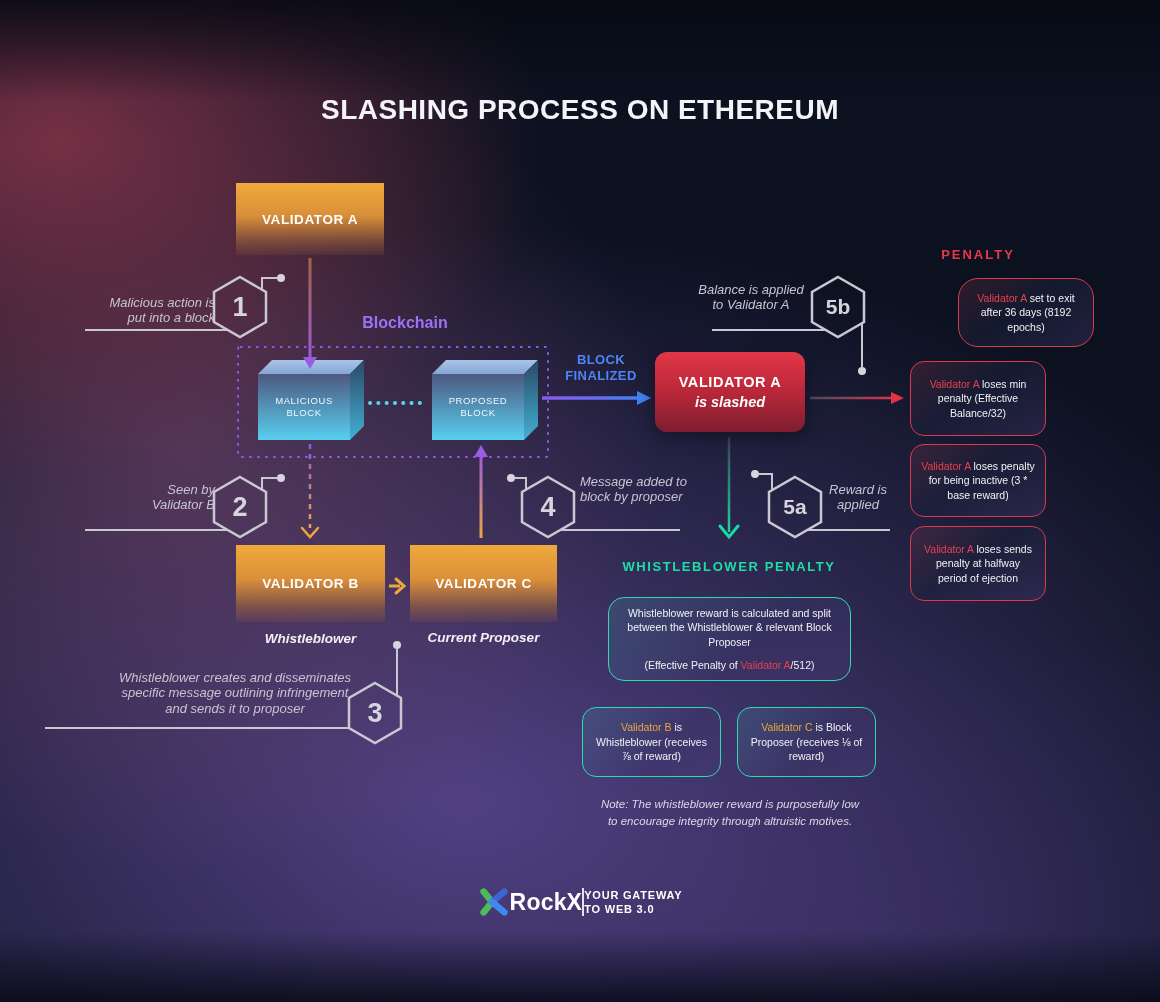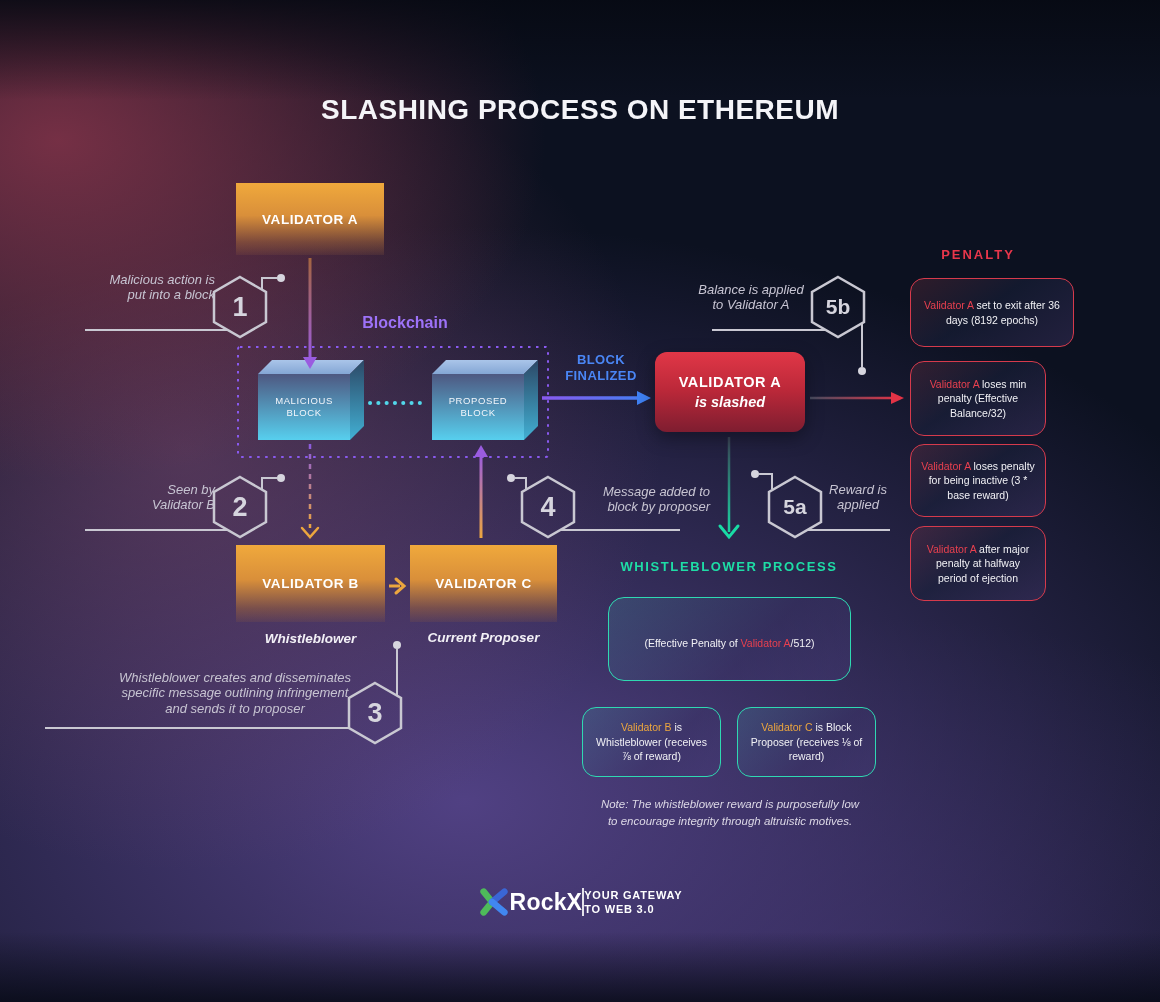--- a/index.html
+++ b/index.html
@@ -206,21 +206,21 @@
     </g>
   </svg>
 
   <div id="title" class="abs above">SLASHING PROCESS ON ETHEREUM</div>
 
   <div class="abs above gold-box" style="left:236px;top:183px;width:148px;height:72px;">
     <span>VALIDATOR A</span>
   </div>
 
   <div class="abs hexnum" style="left:214px;top:277px;width:52px;height:60px;font-size:27px;">1</div>
-  <div class="abs step-label pre" style="left:90px;top:272px;width:125px;text-align:right;">Malicious action is
+  <div class="abs step-label pre" style="left:90px;top:295px;width:125px;text-align:right;">Malicious action is
 put into a block</div>
 
   <div id="blockchain-label" class="abs above" style="left:340px;top:314px;width:130px;text-align:center;">Blockchain</div>
   <div class="abs above block-label pre" style="left:258px;top:374px;width:92px;height:66px;">MALICIOUS
 BLOCK</div>
   <div class="abs above block-label pre" style="left:432px;top:374px;width:92px;height:66px;">PROPOSED
 BLOCK</div>
 
   <div id="block-finalized" class="abs above pre" style="left:553px;top:352px;width:96px;">BLOCK
 FINALIZED</div>
@@ -228,61 +228,62 @@
   <div id="slashed-box" class="abs above" style="left:655px;top:352px;width:150px;height:80px;">
     <span class="l1">VALIDATOR A</span>
     <span class="l2">is slashed</span>
   </div>
 
   <div class="abs hexnum" style="left:812px;top:277px;width:52px;height:60px;font-size:21px;">5b</div>
   <div class="abs step-label pre" style="left:690px;top:282px;width:122px;text-align:center;">Balance is applied
 to Validator A</div>
 
   <div id="penalty-heading" class="abs above section-heading" style="left:910px;top:247px;width:136px;">PENALTY</div>
-  <div class="abs above penalty-box" style="left:910px;top:278px;width:164px;height:69px;">
+  <div class="abs above penalty-box" style="left:958px;top:278px;width:136px;height:69px;border-radius:20px;">
     <span><span class="hl-red">Validator A</span><span> set to exit after 36 days (8192 epochs)</span></span>
   </div>
   <div class="abs above penalty-box" style="left:910px;top:361px;width:136px;height:75px;">
     <span><span class="hl-red">Validator A</span><span> loses min penalty (Effective Balance/32)</span></span>
   </div>
   <div class="abs above penalty-box" style="left:910px;top:444px;width:136px;height:73px;">
     <span><span class="hl-red">Validator A</span><span> loses penalty for being inactive (3 * base reward)</span></span>
   </div>
   <div class="abs above penalty-box" style="left:910px;top:526px;width:136px;height:75px;">
-    <span><span class="hl-red">Validator A</span><span> after major penalty at halfway period of ejection</span></span>
+    <span><span class="hl-red">Validator A</span><span> loses sends penalty at halfway period of ejection</span></span>
   </div>
 
   <div class="abs hexnum" style="left:214px;top:477px;width:52px;height:60px;font-size:27px;">2</div>
   <div class="abs step-label pre" style="left:90px;top:482px;width:125px;text-align:right;">Seen by
 Validator B</div>
 
   <div class="abs hexnum" style="left:522px;top:477px;width:52px;height:60px;font-size:27px;">4</div>
-  <div class="abs step-label pre" style="left:580px;top:484px;width:130px;text-align:right;font-style:italic;">Message added to
+  <div class="abs step-label pre" style="left:580px;top:474px;width:130px;text-align:left;font-style:italic;">Message added to
 block by proposer</div>
 
   <div class="abs hexnum" style="left:769px;top:477px;width:52px;height:60px;font-size:21px;">5a</div>
   <div class="abs step-label pre" style="left:823px;top:482px;width:70px;text-align:center;">Reward is
 applied</div>
 
   <div class="abs above gold-box" style="left:236px;top:545px;width:149px;height:77px;">
     <span>VALIDATOR B</span>
   </div>
   <div class="abs above gold-box" style="left:410px;top:545px;width:147px;height:77px;">
     <span>VALIDATOR C</span>
   </div>
   <div class="abs above role-label" style="left:236px;top:631px;width:149px;">Whistleblower</div>
   <div class="abs above role-label" style="left:410px;top:630px;width:147px;">Current Proposer</div>
 
   <div class="abs hexnum" style="left:349px;top:683px;width:52px;height:60px;font-size:27px;">3</div>
   <div class="abs step-label pre" style="left:115px;top:670px;width:240px;text-align:center;">Whistleblower creates and disseminates
 specific message outlining infringement
 and sends it to proposer</div>
 
-  <div id="reward-heading" class="abs above section-heading" style="left:600px;top:559px;width:258px;">WHISTLEBLOWER PROCESS</div>
+  <div id="reward-heading" class="abs above section-heading" style="left:600px;top:559px;width:258px;">WHISTLEBLOWER PENALTY</div>
   <div class="abs above teal-box" style="left:608px;top:597px;width:243px;height:84px;border-radius:16px;">
+    <span>Whistleblower reward is calculated and split between the Whistleblower &amp; relevant Block Proposer</span>
     <span style="margin-top:8px;"><span>(Effective Penalty of </span><span class="hl-red">Validator A</span><span>/512)</span></span>
   </div>
   <div class="abs above teal-box" style="left:582px;top:707px;width:139px;height:70px;">
     <span><span class="hl-gold">Validator B</span><span> is Whistleblower (receives ⅞ of reward)</span></span>
   </div>
   <div id="note" class="abs above pre" style="left:570px;top:796px;width:320px;">Note: The whistleblower reward is purposefully low
 to encourage integrity through altruistic motives.</div>
   <div class="abs above teal-box" style="left:737px;top:707px;width:139px;height:70px;">
     <span><span class="hl-gold">Validator C</span><span> is Block Proposer (receives ⅛ of reward)</span></span>
   </div>

